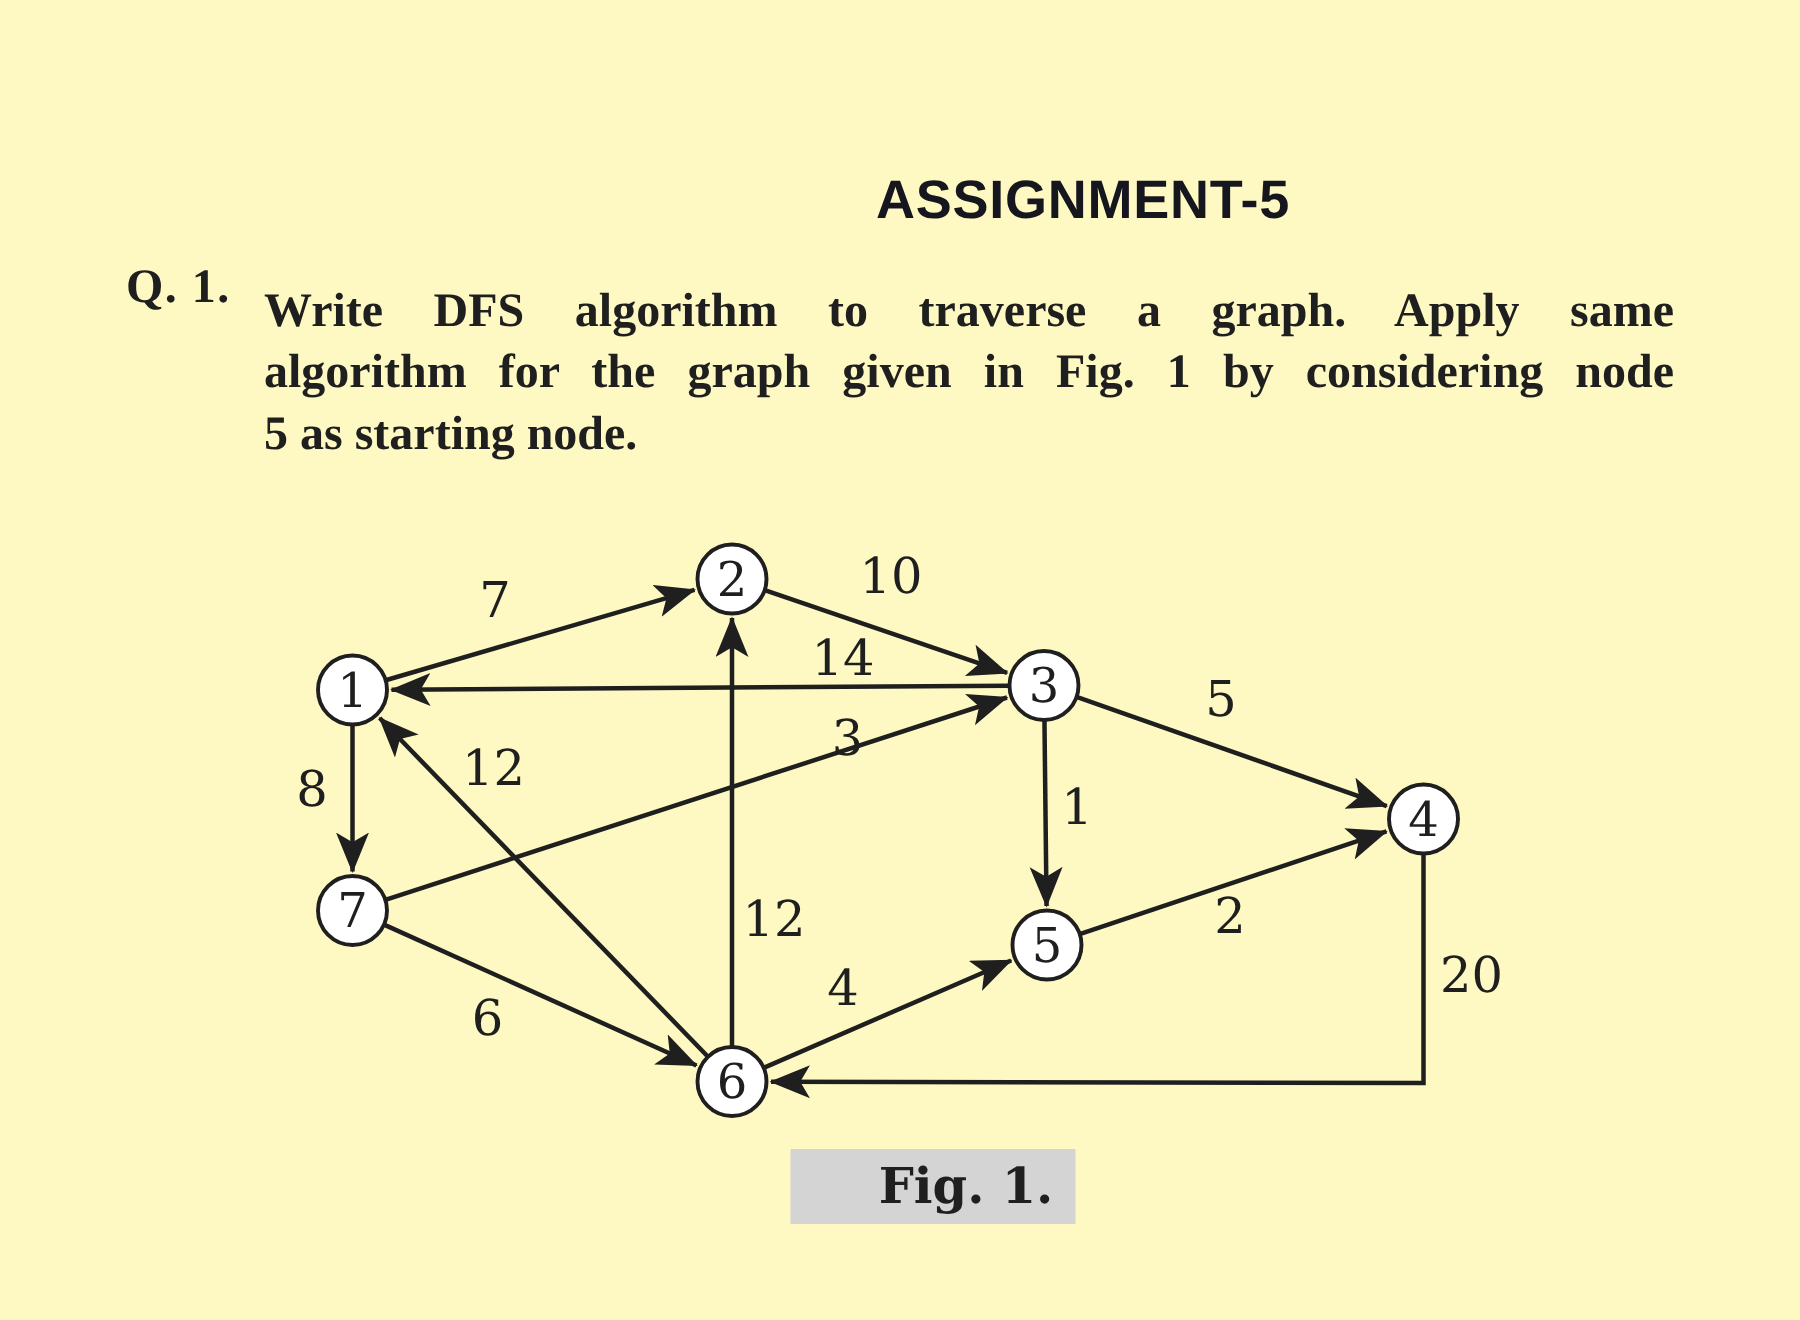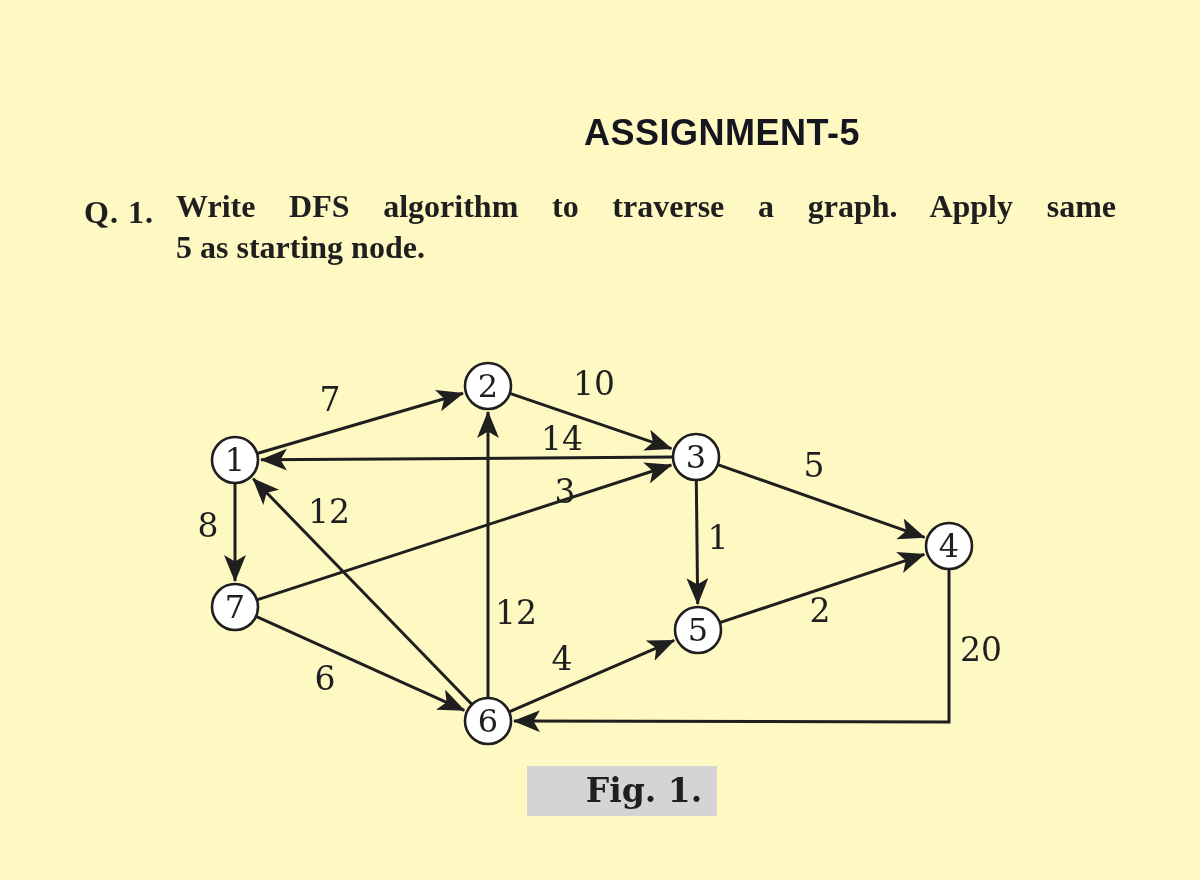--- a/index.html
+++ b/index.html
@@ -1,21 +1,21 @@
 <!DOCTYPE html>
 <html><head>
 <meta charset="utf-8">
 <style>
   html,body{margin:0;padding:0;background:#ffffff;}
   .page{position:relative;width:1200px;height:880px;background:#fef9c3;overflow:hidden;
         font-family:"Liberation Serif",serif;}
   .title{position:absolute;top:112px;left:722px;transform:translateX(-50%);
          font-family:"Liberation Sans",sans-serif;font-weight:700;font-size:36px;
          letter-spacing:.5px;color:#16161e;white-space:nowrap;}
-  .q-label{position:absolute;left:84px;top:192px;
+  .q-label{position:absolute;left:84px;top:170px;
            font:700 32px/41px "Liberation Serif",serif;color:#1f1f1f;letter-spacing:1px;text-align:right;}
   .q-text{position:absolute;left:176px;top:186px;width:940px;
           font:700 32px/41px "Liberation Serif",serif;color:#1f1f1f;}
   .q-line{text-align:justify;}
   .q-line.just{text-align-last:justify;font-family:Liberation Serif, serif;}
   svg.graph{position:absolute;left:0;top:0;width:1200px;height:880px;}
   .wlabel{font-family:"DejaVu Serif",serif;font-size:33px;fill:#1f1f1f;}
   .nlabel{font-family:"DejaVu Serif",serif;font-size:32px;fill:#1f1f1f;}
   .caption{position:absolute;left:527px;top:766px;width:146px;height:50px;
            background:#d4d4d4;text-align:center;
@@ -25,20 +25,21 @@
 <body>
 
 <div class="page">
 
   <div class="title">ASSIGNMENT-5</div>
 
   <div class="q-label">Q. 1.</div>
 
   <div class="q-text">
     <div class="q-line just">Write DFS algorithm to traverse a graph. Apply same</div>
+    <div class="q-line just">algorithm for the graph given in Fig. 1 by considering node</div>
     <div class="q-line">5 as starting node.</div>
   </div>
 
   <svg class="graph" id="graph-svg" viewBox="0 0 1200 880" xmlns="http://www.w3.org/2000/svg">
     <defs>
       <marker id="ah" markerUnits="userSpaceOnUse" markerWidth="34" markerHeight="26" refX="26" refY="11" orient="auto">
         <path d="M0,0 L27,11 L0,22 L6.5,11 Z" fill="#1f1f1f"></path>
       </marker>
     </defs>
   <polyline points="257.1,453.5 463.0,393.3" fill="none" stroke="#1f1f1f" stroke-width="3" marker-end="url(#ah)"></polyline>

